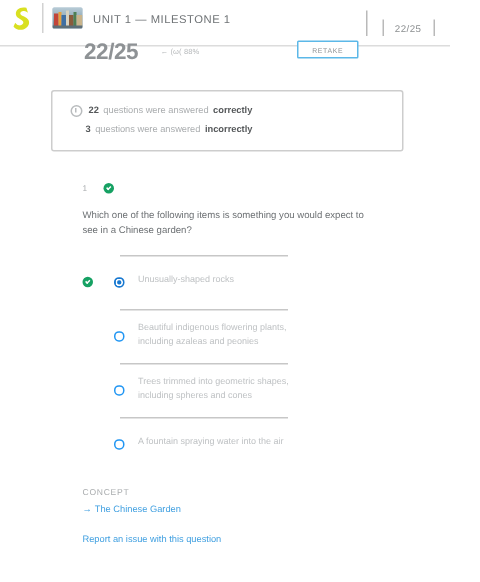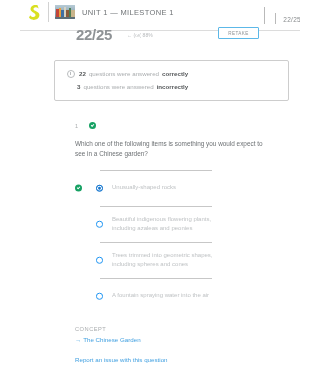--- a/index.html
+++ b/index.html
@@ -13,21 +13,20 @@
     overflow: hidden;
     font-family: "Liberation Sans", sans-serif;
     color: #333;
     -webkit-font-smoothing: antialiased;
   }
   .page {
     position: relative;
     width: 300px;
     height: 360px;
     background: #fff;
-    margin-left: 20px;
   }
 
   
   .topbar {
     position: relative;
     height: 24px;
     display: flex;
     align-items: center;
     padding-left: 8px;
     background: #fff;

